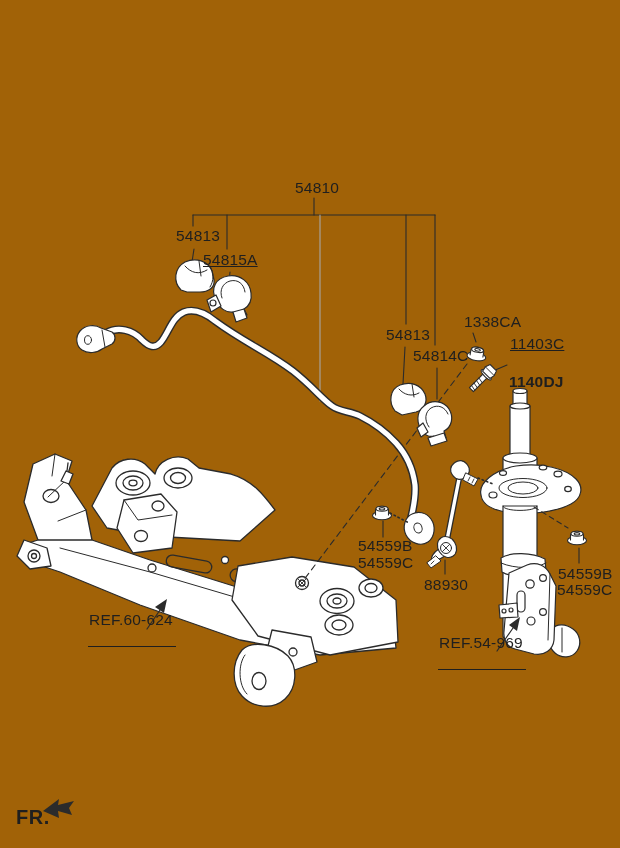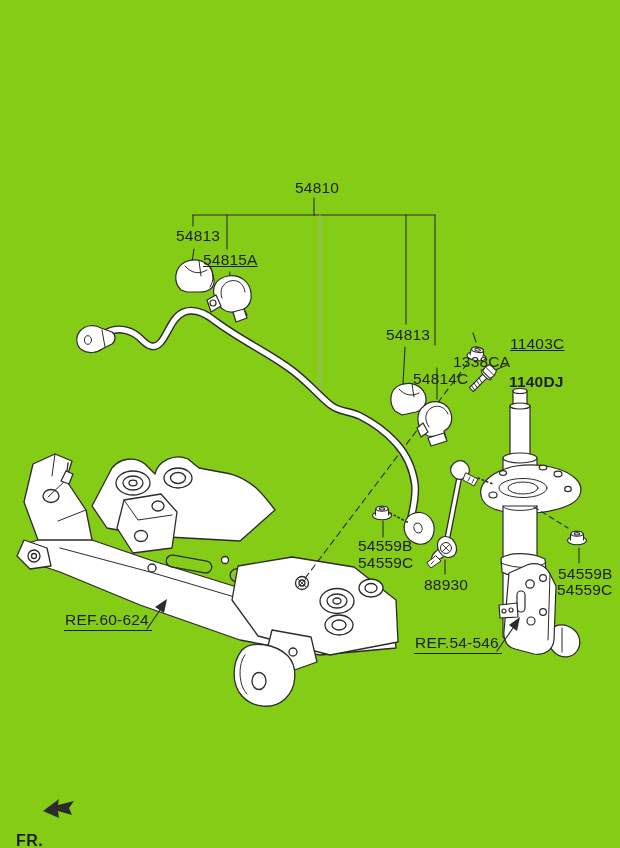--- a/index.html
+++ b/index.html
@@ -1,32 +1,32 @@
 <!DOCTYPE html>
 <html><head>
 <meta charset="utf-8">
 <style>
   html,body{margin:0;padding:0;background:#ffffff;}
   #stage{
-    position:relative;width:620px;height:848px;background:#84cc16;overflow:hidden;
+    position:relative;width:620px;height:848px;background:#a16207;overflow:hidden;
     font-family:"Liberation Sans","DejaVu Sans",sans-serif;
   }
   #art-svg{position:absolute;left:0;top:0;}
   .lbl{
     position:absolute;white-space:nowrap;color:#1f1f1f;
     font-size:15.5px;line-height:16px;letter-spacing:0.2px;
   }
-  .ref{border-bottom:1.4px solid #1f1f1f;padding:0 3px 2px 1px;}
-  .fr{font-weight:bold;font-size:16px;letter-spacing:0.5px;margin-top:24px;}
+  .ref{border-bottom:1.4px solid #1f1f1f;padding:0 3px 18px 1px;margin-left:24px;}
+  .fr{font-weight:bold;font-size:20px;letter-spacing:0.5px;}
   .l-54810  {left:295px;top:180px;}
   .l-54813L {left:176px;top:228px;}
   .l-54815A {left:203px;top:252px;text-decoration:underline;}
   .l-54813R {left:386px;top:327px;}
-  .l-54814C {left:413px;top:348px;margin-top:23px;}
-  .l-1338CA {left:453px;top:314px;margin-top:40px;}
+  .l-54814C {left:413px;top:348px;}
+  .l-1338CA {left:464px;top:314px;}
   .l-11403C {left:510px;top:336px;text-decoration:underline;}
   .l-1140DJ {left:509px;top:374px;font-weight:bold;}
   .l-54559BL{left:358px;top:538px;}
   .l-54559CL{left:358px;top:555px;}
   .l-54830  {left:424px;top:577px;}
   .l-54559BR{left:558px;top:566px;}
   .l-54559CR{left:557px;top:582px;}
   .l-ref60  {left:64px;top:612px;}
   .l-ref54  {left:414px;top:635px;}
   .l-fr     {left:16px;top:809px;}
@@ -242,15 +242,15 @@
   <div class="lbl l-54814C">54814C</div>
   <div class="lbl l-1338CA">1338CA</div>
   <div class="lbl l-11403C">11403C</div>
   <div class="lbl l-1140DJ">1140DJ</div>
   <div class="lbl l-54559BL">54559B</div>
   <div class="lbl l-54559CL">54559C</div>
   <div class="lbl l-54830">88930</div>
   <div class="lbl l-54559BR">54559B</div>
   <div class="lbl l-54559CR">54559C</div>
   <div class="lbl ref l-ref60">REF.60-624</div>
-  <div class="lbl ref l-ref54">REF.54-546</div>
+  <div class="lbl ref l-ref54">REF.54-969</div>
   <div class="lbl fr l-fr">FR.</div>
 </div>
 
 </body></html>

